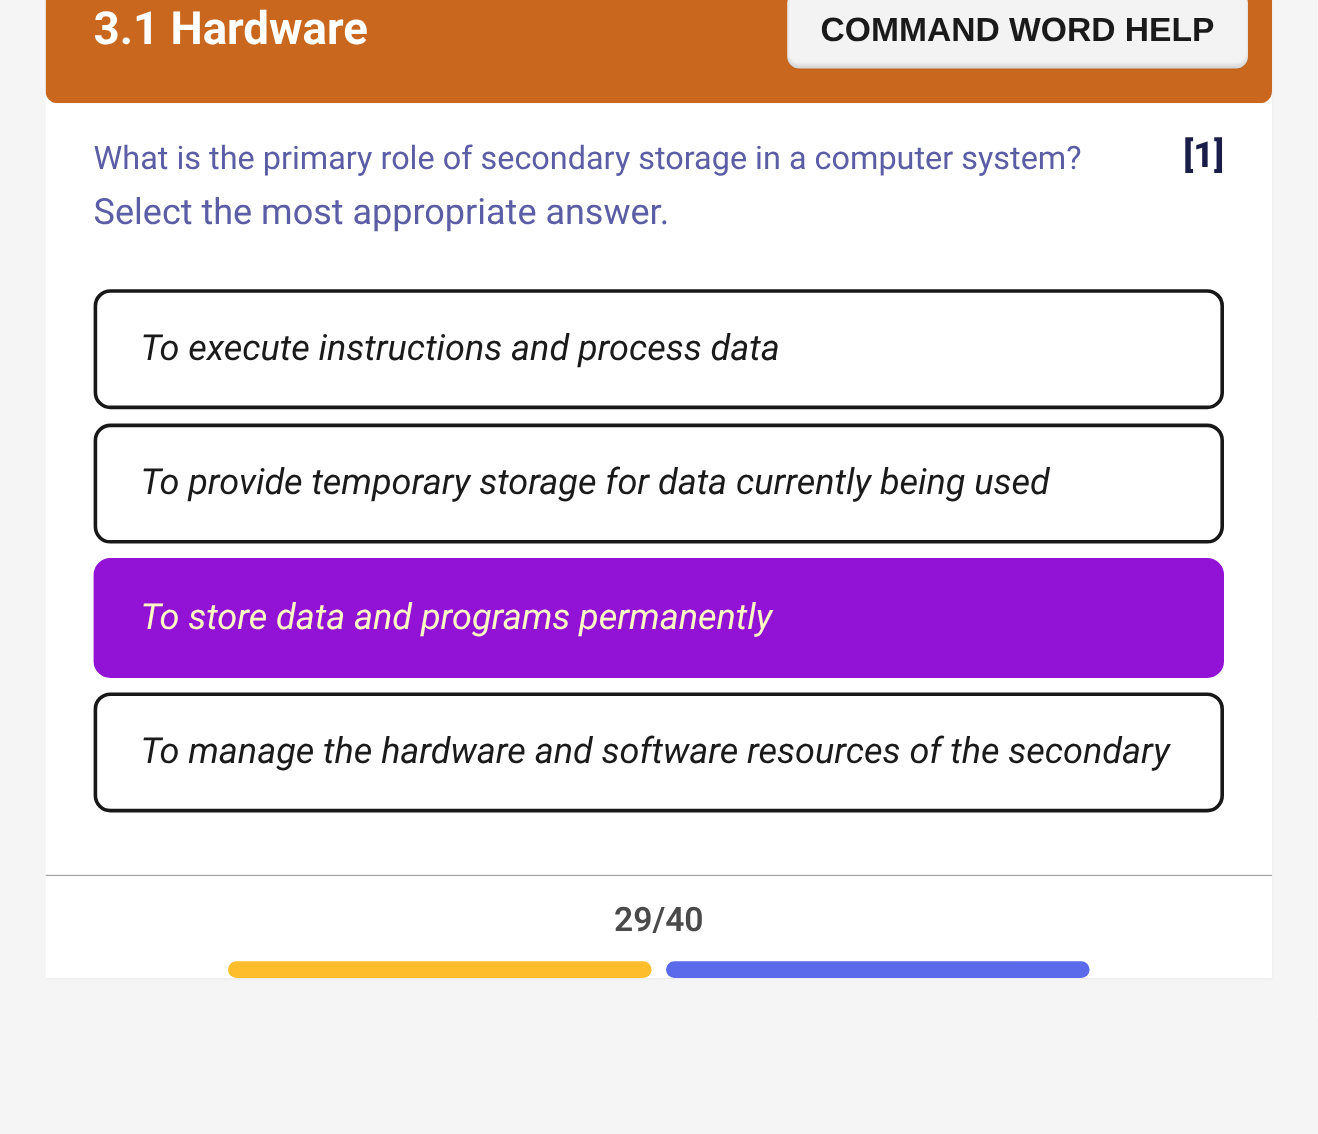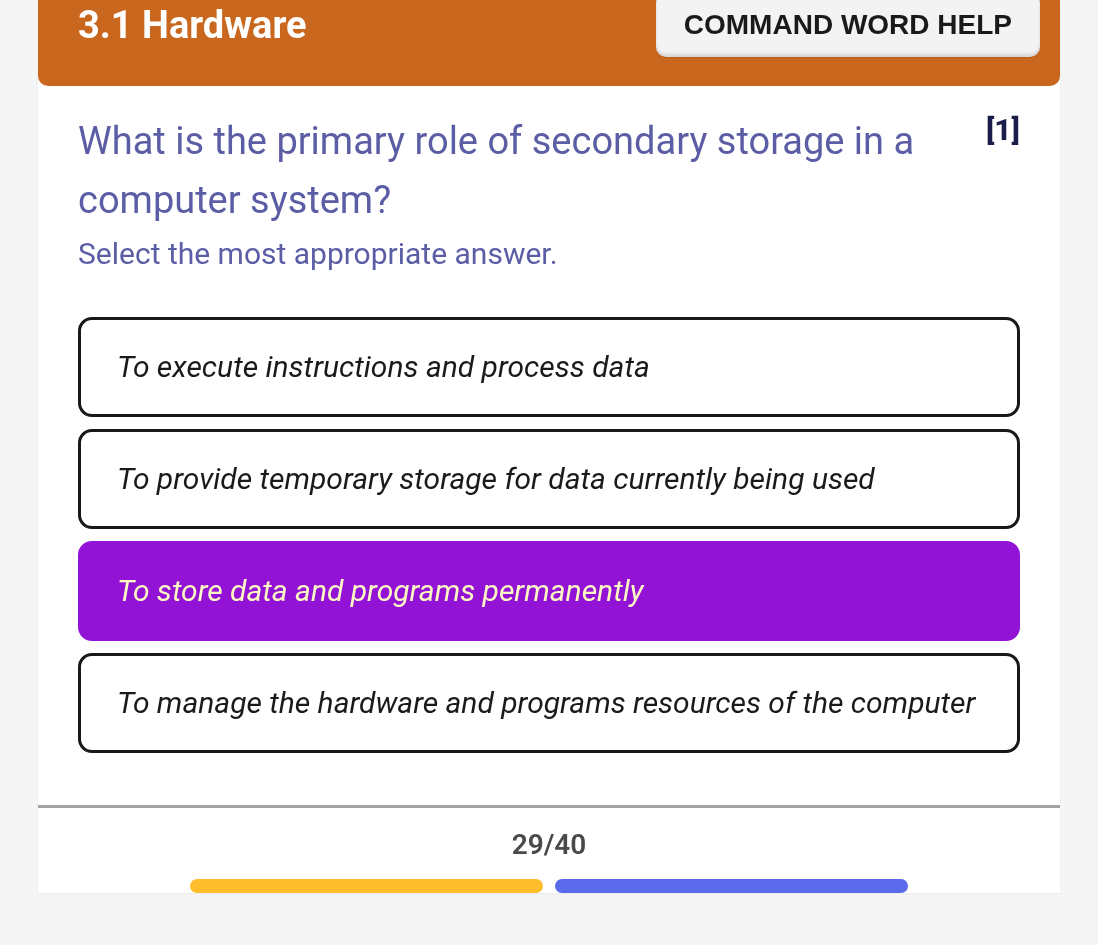--- a/index.html
+++ b/index.html
@@ -51,21 +51,21 @@
     .content {
       padding: 26px 40px 40px 40px;
       background: #ffffff;
     }
     .question-row {
       display: flex;
       justify-content: space-between;
       align-items: flex-start;
     }
     .question-text {
-      font-size: 38px;
+      font-size: 27px;
       color: #5b5da5;
       line-height: 1.55;
       font-weight: 400;
       flex: 1;
       padding-right: 40px;
     }
     .marks-badge {
       font-size: 30px;
       font-weight: 800;
       color: #1a1d4a;
@@ -90,21 +90,21 @@
       line-height: 1.4;
       cursor: pointer;
       background: #ffffff;
     }
     .option.selected {
       background: #9213d5;
       border-color: #9213d5;
       color: #fef9c3;
     }
     .footer {
-      border-top: 3px solid #a3a3a3;
+      border-top: 1px solid #a3a3a3;
       padding: 20px 40px 0 40px;
       background: #ffffff;
       text-align: center;
     }
     .progress-label {
       font-size: 28px;
       font-weight: 600;
       color: #4a4a4a;
       margin-bottom: 18px;
     }
@@ -140,21 +140,21 @@
     <div class="question-row">
       <div class="question-text">What is the primary role of secondary storage in a computer system?</div>
       <div class="marks-badge">[1]</div>
     </div>
     <div class="instruction">Select the most appropriate answer.</div>
 
     <div class="options">
       <div class="option">To execute instructions and process data</div>
       <div class="option">To provide temporary storage for data currently being used</div>
       <div class="option selected">To store data and programs permanently</div>
-      <div class="option">To manage the hardware and programs resources of the computer</div>
+      <div class="option">To manage the hardware and software resources of the secondary</div>
     </div>
   </div>
 
   <div class="footer">
     <div class="progress-label">29/40</div>
     <div class="bars-row">
       <div class="bar-yellow"></div>
       <div class="bar-blue"></div>
     </div>
   </div>

